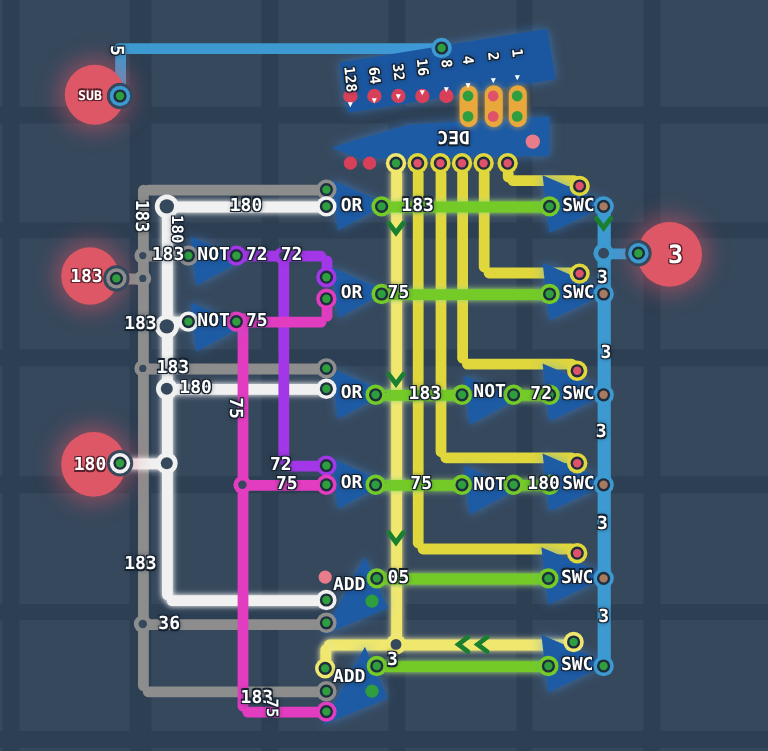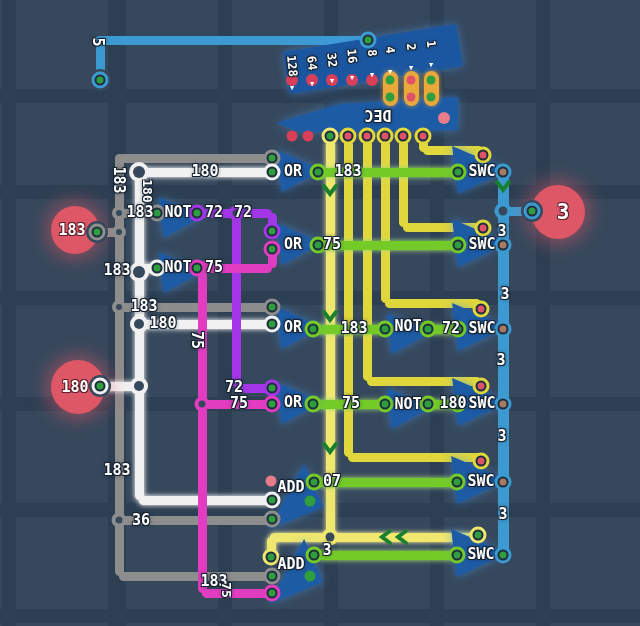--- a/index.html
+++ b/index.html
@@ -104,20 +104,23 @@
       <polygon points="304.1,464 323,506.9 269,529" fill="#1d5ba5" style="filter: drop-shadow(0 0 5px rgba(70,150,240,.55));"></polygon>
       <polygon points="304.1,539 323,581.9 269,604" fill="#1d5ba5" style="filter: drop-shadow(0 0 5px rgba(70,150,240,.55));"></polygon>
       <polyline points="324,186 330,194 336,186" fill="none" stroke="#1a8030" stroke-width="4" stroke-linecap="round"></polyline>
       <polyline points="324,312 330,320 336,312" fill="none" stroke="#1a8030" stroke-width="4" stroke-linecap="round"></polyline>
       <polyline points="324,444 330,452 336,444" fill="none" stroke="#1a8030" stroke-width="4" stroke-linecap="round"></polyline>
       <polyline points="390,531 382,537 390,543" fill="none" stroke="#1a8030" stroke-width="4" stroke-linecap="round"></polyline>
       <polyline points="406,531 398,537 406,543" fill="none" stroke="#1a8030" stroke-width="4" stroke-linecap="round"></polyline>
       <polyline points="497,182 503,190 509,182" fill="none" stroke="#1a8030" stroke-width="4" stroke-linecap="round"></polyline>
     </svg>
 
+  <div class="node node-sub">
+    <span style="margin-right:8px;">SUB</span>
+  </div>
   <div class="node node-183">
     <span style="margin-right:6px;">183</span>
   </div>
   <div class="node node-180">
     <span style="margin-right:6px;">180</span>
   </div>
   <div class="node node-3">
     <span style="margin-left:10px;">3</span>
   </div>
 
@@ -483,21 +486,21 @@
       <div style="position: absolute; left: 451px; top: 328px; color: rgb(255, 255, 255); font-weight: bold; font-size: 15px; line-height: 1; white-space: nowrap; transform: translate(-50%, -50%); z-index: 40; text-shadow: rgb(22, 34, 47) -1px -1px 0px, rgb(22, 34, 47) 1px -1px 0px, rgb(22, 34, 47) -1px 1px 0px, rgb(22, 34, 47) 1px 1px 0px, rgb(22, 34, 47) 0px 0px 4px;">72</div>
       <div style="position: absolute; left: 234px; top: 387px; color: rgb(255, 255, 255); font-weight: bold; font-size: 15px; line-height: 1; white-space: nowrap; transform: translate(-50%, -50%); z-index: 40; text-shadow: rgb(22, 34, 47) -1px -1px 0px, rgb(22, 34, 47) 1px -1px 0px, rgb(22, 34, 47) -1px 1px 0px, rgb(22, 34, 47) 1px 1px 0px, rgb(22, 34, 47) 0px 0px 4px;">72</div>
       <div style="position: absolute; left: 239px; top: 403px; color: rgb(255, 255, 255); font-weight: bold; font-size: 15px; line-height: 1; white-space: nowrap; transform: translate(-50%, -50%); z-index: 40; text-shadow: rgb(22, 34, 47) -1px -1px 0px, rgb(22, 34, 47) 1px -1px 0px, rgb(22, 34, 47) -1px 1px 0px, rgb(22, 34, 47) 1px 1px 0px, rgb(22, 34, 47) 0px 0px 4px;">75</div>
       <div style="position: absolute; left: 351px; top: 403px; color: rgb(255, 255, 255); font-weight: bold; font-size: 15px; line-height: 1; white-space: nowrap; transform: translate(-50%, -50%); z-index: 40; text-shadow: rgb(22, 34, 47) -1px -1px 0px, rgb(22, 34, 47) 1px -1px 0px, rgb(22, 34, 47) -1px 1px 0px, rgb(22, 34, 47) 1px 1px 0px, rgb(22, 34, 47) 0px 0px 4px;">75</div>
       <div style="position: absolute; left: 453px; top: 403px; color: rgb(255, 255, 255); font-weight: bold; font-size: 15px; line-height: 1; white-space: nowrap; transform: translate(-50%, -50%); z-index: 40; text-shadow: rgb(22, 34, 47) -1px -1px 0px, rgb(22, 34, 47) 1px -1px 0px, rgb(22, 34, 47) -1px 1px 0px, rgb(22, 34, 47) 1px 1px 0px, rgb(22, 34, 47) 0px 0px 4px;">180</div>
       <div style="position: absolute; left: 502px; top: 231px; color: rgb(255, 255, 255); font-weight: bold; font-size: 15px; line-height: 1; white-space: nowrap; transform: translate(-50%, -50%); z-index: 40; text-shadow: rgb(22, 34, 47) -1px -1px 0px, rgb(22, 34, 47) 1px -1px 0px, rgb(22, 34, 47) -1px 1px 0px, rgb(22, 34, 47) 1px 1px 0px, rgb(22, 34, 47) 0px 0px 4px;">3</div>
       <div style="position: absolute; left: 505px; top: 294px; color: rgb(255, 255, 255); font-weight: bold; font-size: 15px; line-height: 1; white-space: nowrap; transform: translate(-50%, -50%); z-index: 40; text-shadow: rgb(22, 34, 47) -1px -1px 0px, rgb(22, 34, 47) 1px -1px 0px, rgb(22, 34, 47) -1px 1px 0px, rgb(22, 34, 47) 1px 1px 0px, rgb(22, 34, 47) 0px 0px 4px;">3</div>
       <div style="position: absolute; left: 501px; top: 360px; color: rgb(255, 255, 255); font-weight: bold; font-size: 15px; line-height: 1; white-space: nowrap; transform: translate(-50%, -50%); z-index: 40; text-shadow: rgb(22, 34, 47) -1px -1px 0px, rgb(22, 34, 47) 1px -1px 0px, rgb(22, 34, 47) -1px 1px 0px, rgb(22, 34, 47) 1px 1px 0px, rgb(22, 34, 47) 0px 0px 4px;">3</div>
       <div style="position: absolute; left: 502px; top: 436px; color: rgb(255, 255, 255); font-weight: bold; font-size: 15px; line-height: 1; white-space: nowrap; transform: translate(-50%, -50%); z-index: 40; text-shadow: rgb(22, 34, 47) -1px -1px 0px, rgb(22, 34, 47) 1px -1px 0px, rgb(22, 34, 47) -1px 1px 0px, rgb(22, 34, 47) 1px 1px 0px, rgb(22, 34, 47) 0px 0px 4px;">3</div>
       <div style="position: absolute; left: 503px; top: 514px; color: rgb(255, 255, 255); font-weight: bold; font-size: 15px; line-height: 1; white-space: nowrap; transform: translate(-50%, -50%); z-index: 40; text-shadow: rgb(22, 34, 47) -1px -1px 0px, rgb(22, 34, 47) 1px -1px 0px, rgb(22, 34, 47) -1px 1px 0px, rgb(22, 34, 47) 1px 1px 0px, rgb(22, 34, 47) 0px 0px 4px;">3</div>
-      <div style="position: absolute; left: 332px; top: 481px; color: rgb(255, 255, 255); font-weight: bold; font-size: 15px; line-height: 1; white-space: nowrap; transform: translate(-50%, -50%); z-index: 40; text-shadow: rgb(22, 34, 47) -1px -1px 0px, rgb(22, 34, 47) 1px -1px 0px, rgb(22, 34, 47) -1px 1px 0px, rgb(22, 34, 47) 1px 1px 0px, rgb(22, 34, 47) 0px 0px 4px;">07</div>
+      <div style="position: absolute; left: 332px; top: 481px; color: rgb(255, 255, 255); font-weight: bold; font-size: 15px; line-height: 1; white-space: nowrap; transform: translate(-50%, -50%); z-index: 40; text-shadow: rgb(22, 34, 47) -1px -1px 0px, rgb(22, 34, 47) 1px -1px 0px, rgb(22, 34, 47) -1px 1px 0px, rgb(22, 34, 47) 1px 1px 0px, rgb(22, 34, 47) 0px 0px 4px;">05</div>
       <div style="position: absolute; left: 117px; top: 470px; color: rgb(255, 255, 255); font-weight: bold; font-size: 15px; line-height: 1; white-space: nowrap; transform: translate(-50%, -50%); z-index: 40; text-shadow: rgb(22, 34, 47) -1px -1px 0px, rgb(22, 34, 47) 1px -1px 0px, rgb(22, 34, 47) -1px 1px 0px, rgb(22, 34, 47) 1px 1px 0px, rgb(22, 34, 47) 0px 0px 4px;">183</div>
       <div style="position: absolute; left: 141px; top: 520px; color: rgb(255, 255, 255); font-weight: bold; font-size: 15px; line-height: 1; white-space: nowrap; transform: translate(-50%, -50%); z-index: 40; text-shadow: rgb(22, 34, 47) -1px -1px 0px, rgb(22, 34, 47) 1px -1px 0px, rgb(22, 34, 47) -1px 1px 0px, rgb(22, 34, 47) 1px 1px 0px, rgb(22, 34, 47) 0px 0px 4px;">36</div>
       <div style="position: absolute; left: 214px; top: 581px; color: rgb(255, 255, 255); font-weight: bold; font-size: 15px; line-height: 1; white-space: nowrap; transform: translate(-50%, -50%); z-index: 40; text-shadow: rgb(22, 34, 47) -1px -1px 0px, rgb(22, 34, 47) 1px -1px 0px, rgb(22, 34, 47) -1px 1px 0px, rgb(22, 34, 47) 1px 1px 0px, rgb(22, 34, 47) 0px 0px 4px;">183</div>
       <div style="position: absolute; left: 226px; top: 590px; color: rgb(255, 255, 255); font-weight: bold; font-size: 13px; line-height: 1; white-space: nowrap; transform: translate(-50%, -50%) rotate(90deg); z-index: 40; text-shadow: rgb(22, 34, 47) -1px -1px 0px, rgb(22, 34, 47) 1px -1px 0px, rgb(22, 34, 47) -1px 1px 0px, rgb(22, 34, 47) 1px 1px 0px, rgb(22, 34, 47) 0px 0px 4px;">75</div>
       <div style="position: absolute; left: 327px; top: 550px; color: rgb(255, 255, 255); font-weight: bold; font-size: 15px; line-height: 1; white-space: nowrap; transform: translate(-50%, -50%); z-index: 40; text-shadow: rgb(22, 34, 47) -1px -1px 0px, rgb(22, 34, 47) 1px -1px 0px, rgb(22, 34, 47) -1px 1px 0px, rgb(22, 34, 47) 1px 1px 0px, rgb(22, 34, 47) 0px 0px 4px;">3</div>
       <div style="position: absolute; left: 293px; top: 171px; color: rgb(255, 255, 255); font-weight: bold; font-size: 15px; line-height: 1; white-space: nowrap; transform: translate(-50%, -50%); z-index: 40; text-shadow: rgb(22, 34, 47) -1px -1px 0px, rgb(22, 34, 47) 1px -1px 0px, rgb(22, 34, 47) -1px 1px 0px, rgb(22, 34, 47) 1px 1px 0px, rgb(22, 34, 47) 0px 0px 4px;">OR</div>
       <div style="position: absolute; left: 293px; top: 244px; color: rgb(255, 255, 255); font-weight: bold; font-size: 15px; line-height: 1; white-space: nowrap; transform: translate(-50%, -50%); z-index: 40; text-shadow: rgb(22, 34, 47) -1px -1px 0px, rgb(22, 34, 47) 1px -1px 0px, rgb(22, 34, 47) -1px 1px 0px, rgb(22, 34, 47) 1px 1px 0px, rgb(22, 34, 47) 0px 0px 4px;">OR</div>
       <div style="position: absolute; left: 293px; top: 327px; color: rgb(255, 255, 255); font-weight: bold; font-size: 15px; line-height: 1; white-space: nowrap; transform: translate(-50%, -50%); z-index: 40; text-shadow: rgb(22, 34, 47) -1px -1px 0px, rgb(22, 34, 47) 1px -1px 0px, rgb(22, 34, 47) -1px 1px 0px, rgb(22, 34, 47) 1px 1px 0px, rgb(22, 34, 47) 0px 0px 4px;">OR</div>
       <div style="position: absolute; left: 293px; top: 402px; color: rgb(255, 255, 255); font-weight: bold; font-size: 15px; line-height: 1; white-space: nowrap; transform: translate(-50%, -50%); z-index: 40; text-shadow: rgb(22, 34, 47) -1px -1px 0px, rgb(22, 34, 47) 1px -1px 0px, rgb(22, 34, 47) -1px 1px 0px, rgb(22, 34, 47) 1px 1px 0px, rgb(22, 34, 47) 0px 0px 4px;">OR</div>
       <div style="position: absolute; left: 178px; top: 212px; color: rgb(255, 255, 255); font-weight: bold; font-size: 15px; line-height: 1; white-space: nowrap; transform: translate(-50%, -50%); z-index: 40; text-shadow: rgb(22, 34, 47) -1px -1px 0px, rgb(22, 34, 47) 1px -1px 0px, rgb(22, 34, 47) -1px 1px 0px, rgb(22, 34, 47) 1px 1px 0px, rgb(22, 34, 47) 0px 0px 4px;">NOT</div>

